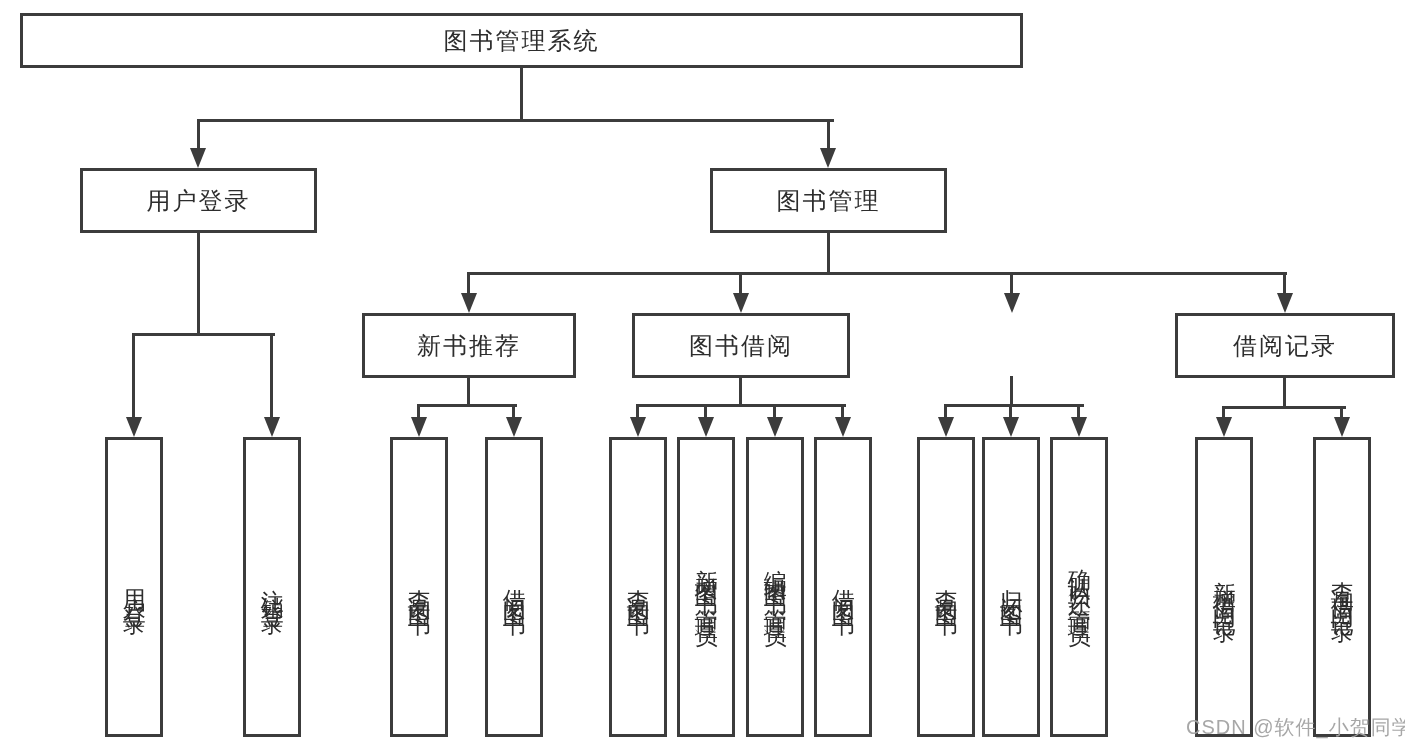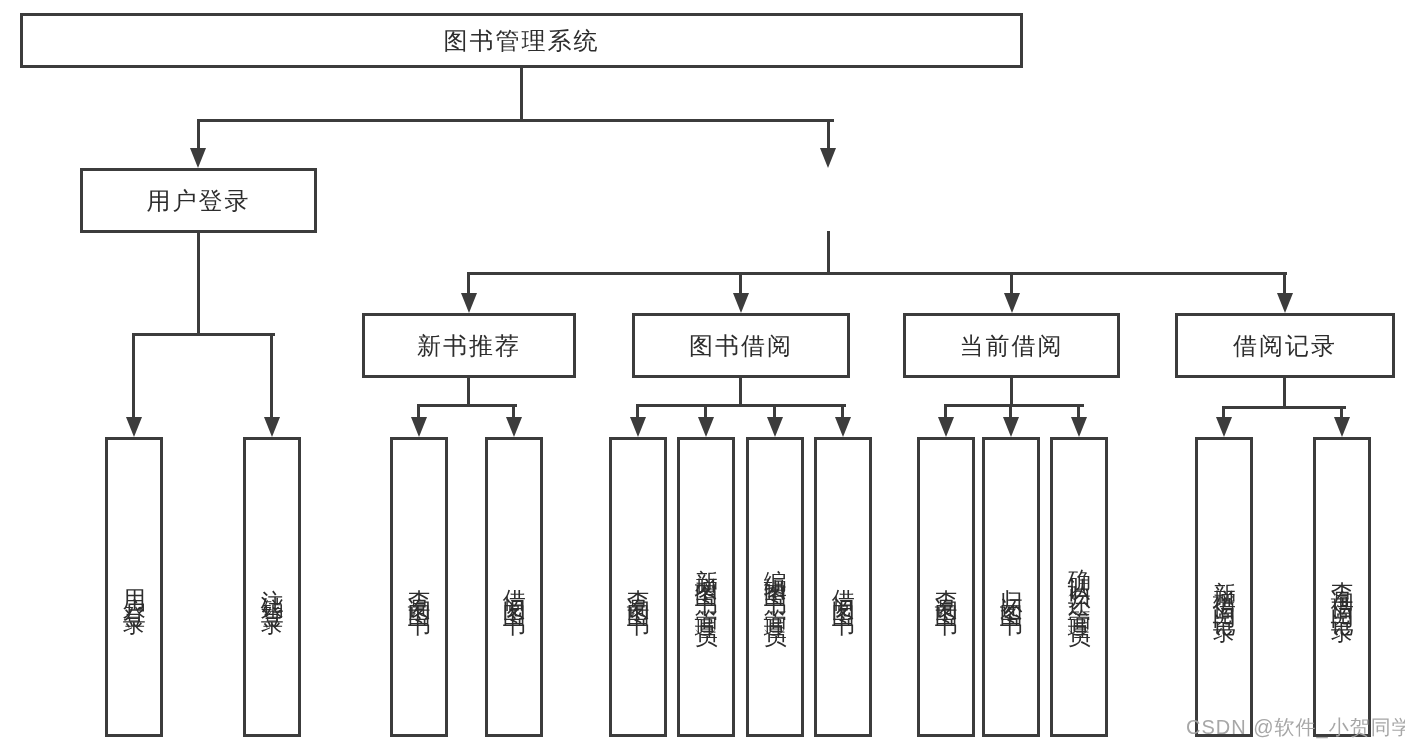--- a/index.html
+++ b/index.html
@@ -111,29 +111,29 @@
   <div class="ln" style="left:1340px; top:406px; width:3px; height:13px;"></div>
   <div class="ar" style="left:1334px; top:417px;"></div>
 
   <div class="hbox" style="left:20px; top:13px; width:1003px; height:55px;">
     <span>图书管理系统</span>
   </div>
 
   <div class="hbox" style="left:80px; top:168px; width:237px; height:65px;">
     <span>用户登录</span>
   </div>
+  <div class="hbox" style="left:710px; top:168px; width:237px; height:65px;">
+    <span>图书管理</span>
+  </div>
 
   <div class="hbox" style="left:632px; top:313px; width:218px; height:65px;">
     <span>图书借阅</span>
   </div>
   <div class="hbox" style="left:362px; top:313px; width:214px; height:65px;">
     <span>新书推荐</span>
-  </div>
-  <div class="hbox" style="left:903px; top:313px; width:217px; height:65px;">
-    <span>当前借阅</span>
   </div>
   <div class="hbox" style="left:1175px; top:313px; width:220px; height:65px;">
     <span>借阅记录</span>
   </div>
 
   <div class="vbox" style="left:105px; top:437px; width:58px; height:300px;">
     <span class="vtext">用户登录</span>
   </div>
   <div class="vbox" style="left:243px; top:437px; width:58px; height:300px;">
     <span class="vtext">注销登录</span>

